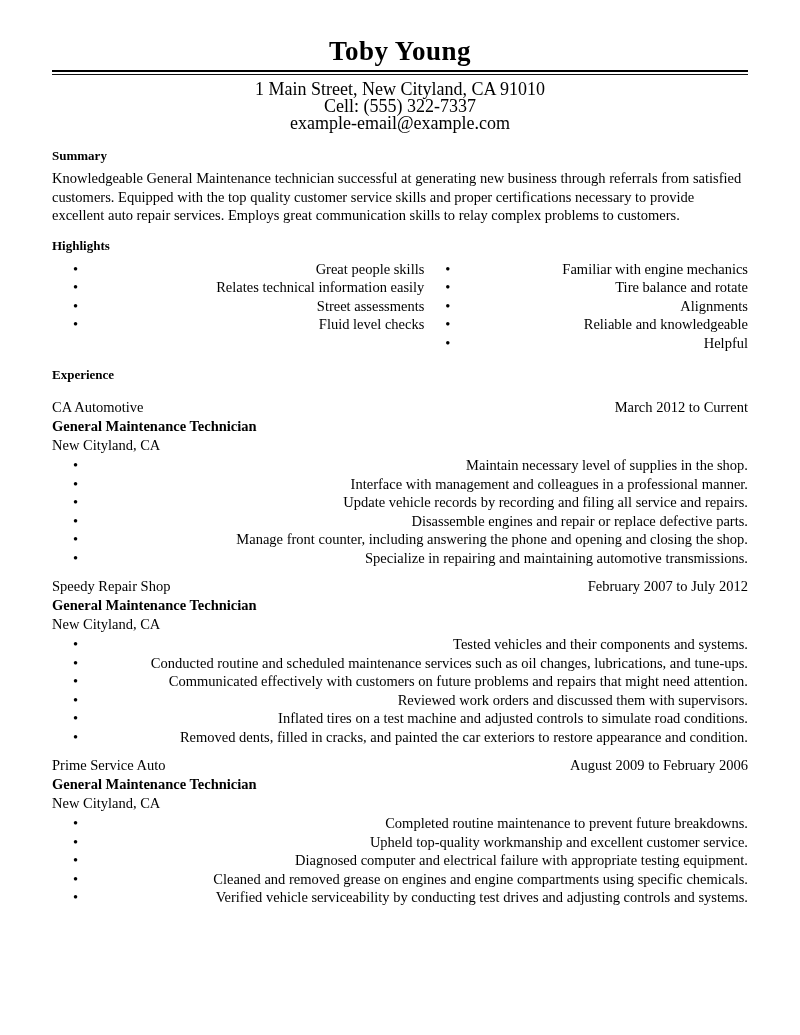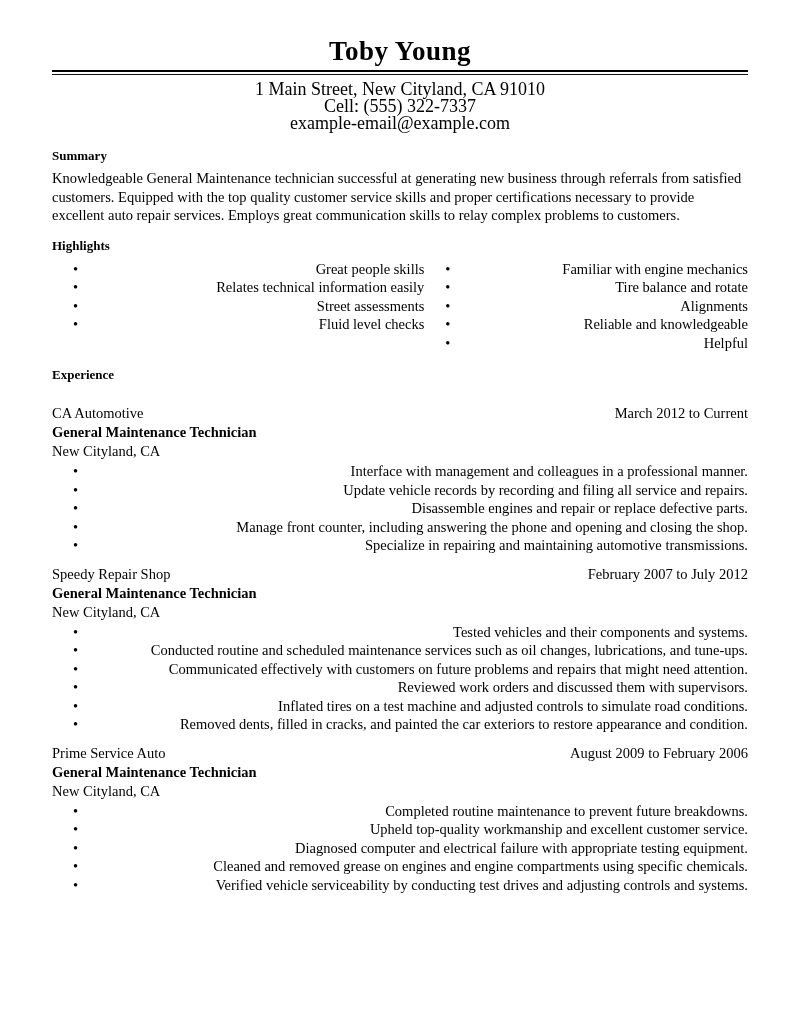--- a/index.html
+++ b/index.html
@@ -49,21 +49,21 @@
   .hl-col-right { flex: 1 1 auto; }
   ul.bullets { margin: 0; padding: 0; list-style: none; text-align: right; }
   ul.bullets li { padding-left: 43px; position: relative; }
   ul.bullets li::before {
     content: "\2022";
     position: absolute;
     left: 21px;
     top: 0;
   }
   .job { margin-top: 10px; }
-  .job-first { margin-top: 19px; }
+  .job-first { margin-top: 13px; }
   .job-head { display: flex; justify-content: space-between; line-height: 19px; }
   .job-title { font-weight: bold; line-height: 19px; }
   .job-location { line-height: 19px; margin-bottom: 1px; }
 </style>
 </head>
 <body>
 
 <div class="page">
 
   <div class="name">Toby Young</div>
@@ -107,20 +107,21 @@
     <div class="section-heading">Experience</div>
 
     <div class="job job-first">
       <div class="job-head">
         <span>CA Automotive</span>
         <span>March 2012 to Current</span>
       </div>
       <div class="job-title">General Maintenance Technician</div>
       <div class="job-location">New Cityland, CA</div>
       <ul class="bullets">
+          <li>Maintain necessary level of supplies in the shop.</li>
           <li>Interface with management and colleagues in a professional manner.</li>
           <li>Update vehicle records by recording and filing all service and repairs.</li>
           <li>Disassemble engines and repair or replace defective parts.</li>
           <li>Manage front counter, including answering the phone and opening and closing the shop.</li>
           <li>Specialize in repairing and maintaining automotive transmissions.</li>
         </ul>
     </div>
 
     <div class="job">
       <div class="job-head">

